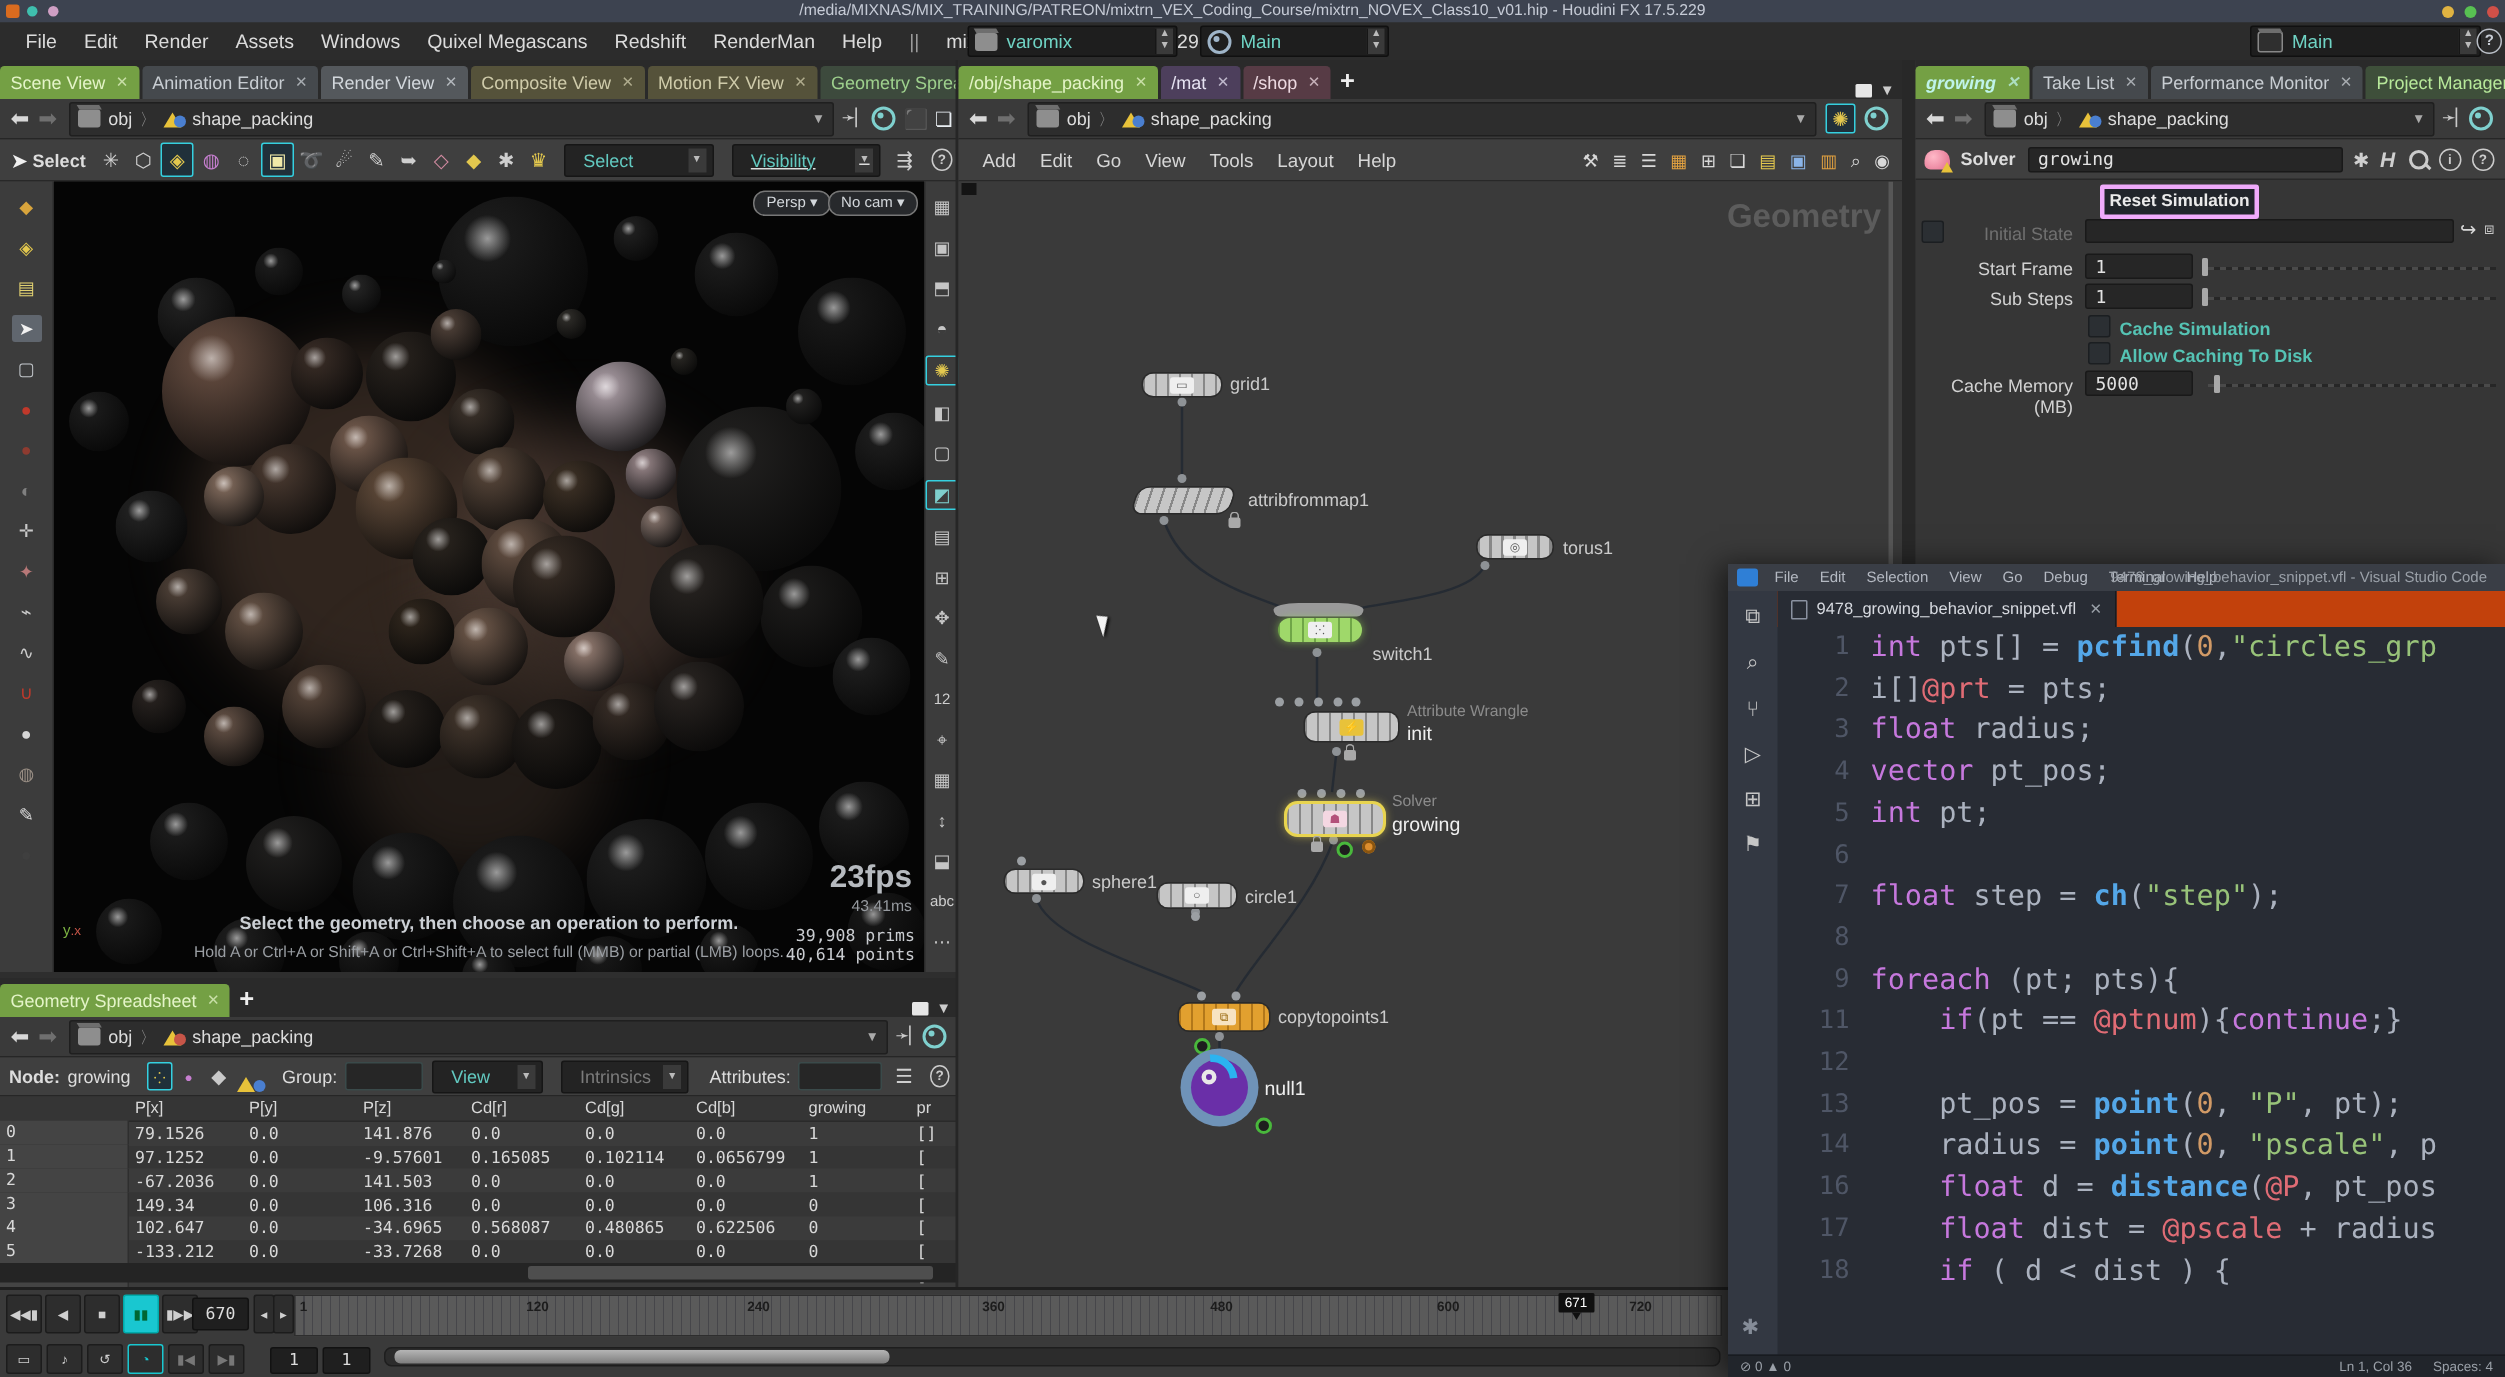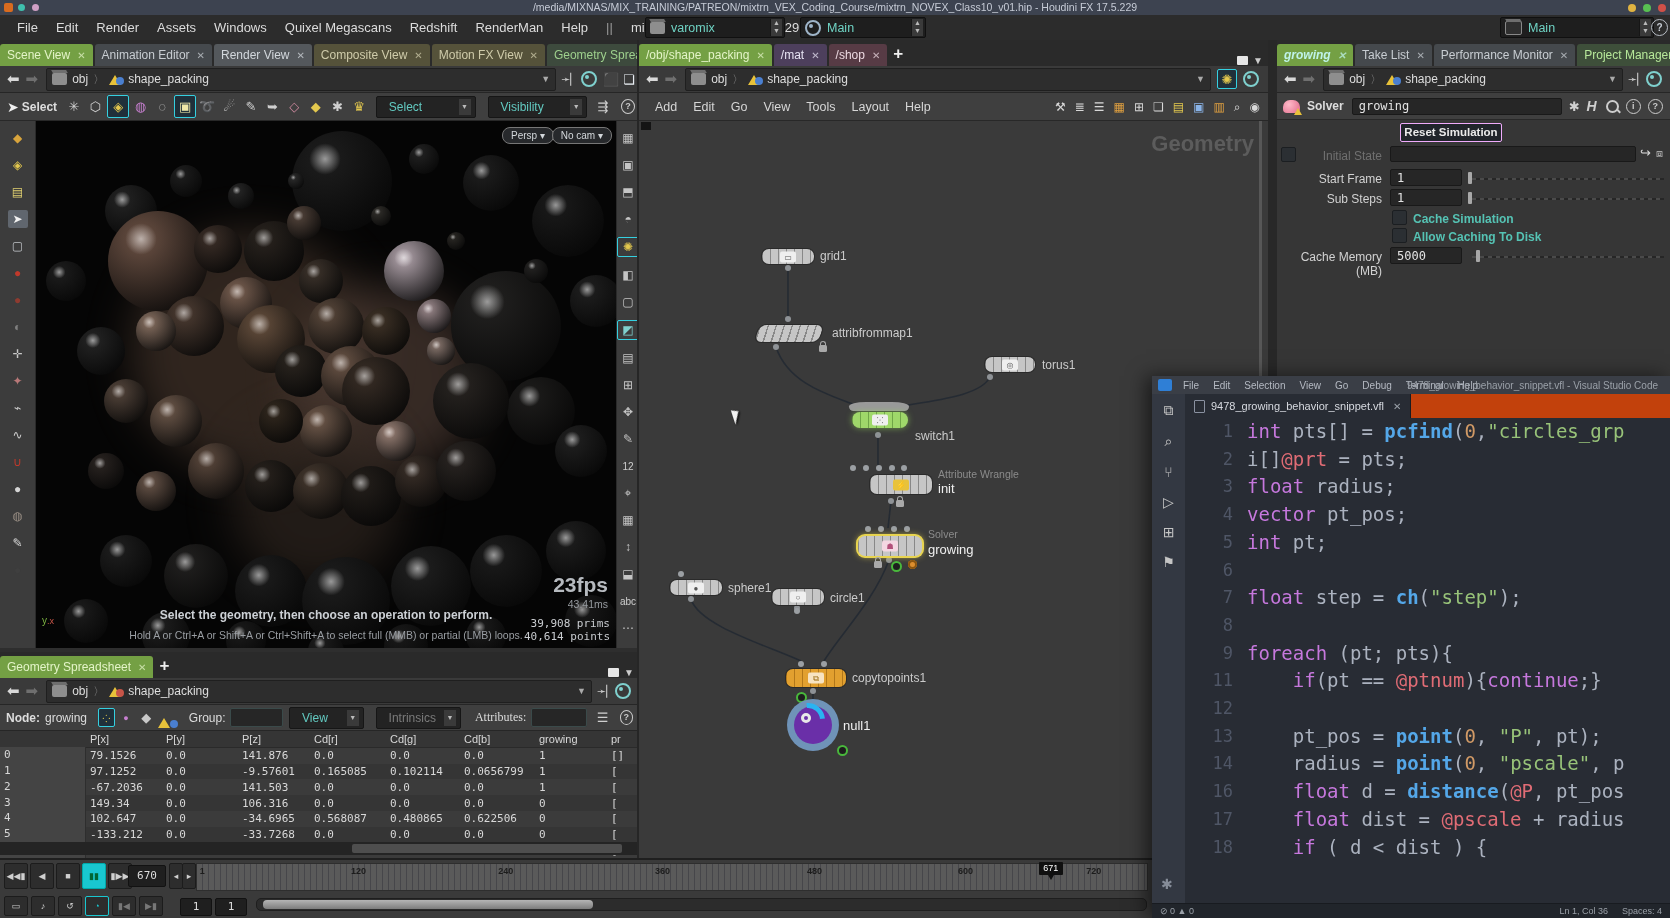--- a/index.html
+++ b/index.html
@@ -106,21 +106,21 @@
   #paramhead{left:1277px;top:93px;width:393px;height:27px;background:#3f3f3f;border-bottom:1px solid #282828;display:flex;align-items:center;padding:0 6px;box-sizing:border-box;}
   .brain{width:17px;height:13px;border-radius:7px 7px 4px 4px;background:radial-gradient(circle at 35% 35%,#ffb9c8,#e06a8a);position:relative;}
   .brain:after{content:"";position:absolute;right:-2px;bottom:-2px;border-left:4px solid transparent;border-right:4px solid transparent;border-bottom:7px solid #e8c23a;}
   .pfield{background:#262626;border:1px solid #191919;border-radius:2px;color:#e2e2e2;font-family:"DejaVu Sans Mono",monospace;font-size:12px;display:flex;align-items:center;padding:0 6px;box-sizing:border-box;}
   .prow-label{position:absolute;font-size:12px;color:#d2d2d2;text-align:right;}
   .prow-label.dim{color:#707070;}
   .pslider{position:absolute;height:2px;background:repeating-linear-gradient(90deg,#4a4a4a 0 4px,#262626 4px 8px);}
   .phandle{position:absolute;width:4px;height:12px;background:#a8a8a8;border-radius:1px;}
   .pcheck{position:absolute;width:13px;height:13px;background:#2b2f33;border:1px solid #1b1e21;border-radius:2px;}
   .pchecklabel{position:absolute;font-size:12px;font-weight:bold;color:#55c3b4;}
-  #resetbtn{position:absolute;left:1400px;top:123px;width:100px;height:17px;background:#21252b;border:1px solid #f0abfc;border-radius:2px;color:#eaeaea;font-size:11.5px;font-weight:bold;text-align:center;line-height:17px;}
+  #resetbtn{position:absolute;left:1400px;top:123px;width:100px;height:17px;background:#21252b;border:3px solid #f0abfc;border-radius:2px;color:#eaeaea;font-size:11.5px;font-weight:bold;text-align:center;line-height:17px;}
   .hic{color:#cfcfcf;font-size:13px;margin-left:7px;}
   .magic{width:9px;height:9px;border:2px solid #ccc;border-radius:50%;position:relative;margin-left:9px;}
   .magic:after{content:"";position:absolute;left:8px;top:8px;width:5px;height:2px;background:#ccc;transform:rotate(45deg);}
   .circ-ic{width:13px;height:13px;border:1.5px solid #ccc;border-radius:50%;font-size:9px;line-height:13px;text-align:center;color:#ccc;margin-left:7px;font-weight:bold;}
   
   #gspane{left:0;top:652px;width:639px;height:206px;background:#383838;}
   #gsnode{left:0;top:705px;width:639px;height:26px;background:#3f3f3f;border-bottom:1px solid #262626;display:flex;align-items:center;padding:0 6px;box-sizing:border-box;}
   .gsfield{height:17px;background:#262626;border:1px solid #3a4a4a;border-radius:2px;}
   #gstable{left:0;top:731px;width:639px;height:111px;font-family:"DejaVu Sans Mono",monospace;font-size:11px;}
   .gsrow{display:grid;grid-template-columns:86px 76px 76px 72px 76px 74px 75px 72px 32px;height:15.8px;align-items:center;}
@@ -282,21 +282,21 @@
     <span class="tbicon">✎</span>
     <span class="tbicon">➥</span>
     <span class="tbicon" style="color:#d08aa0;">◇</span>
     <span class="tbicon" style="color:#e3c84e;">◆</span>
     <span class="tbicon">✱</span>
     <span class="tbicon" style="color:#e3c84e;">♛</span>
     <div class="dropbox" style="width:96px;">
       <span class="lbl">Select</span>
       <span class="dd" style="margin-left:auto;">▼</span>
     </div>
-    <div class="dropbox" style="width:96px;">
+    <div class="dropbox" style="width:96px;text-decoration:underline;">
       <span class="lbl">Visibility</span>
       <span class="dd" style="margin-left:auto;">▼</span>
     </div>
     <span class="tbicon" style="margin-left:auto;">⇶</span>
     <span class="circ-ic">?</span>
   </div>
 
   <div class="abs vcol" id="vp-leftcol">
       <span class="istrip-ic" style="color: rgb(216, 164, 60);">◆</span>
       <span class="istrip-ic" style="color: rgb(227, 200, 78);">◈</span>
@@ -455,21 +455,21 @@
     <span style="margin-left:6px;">Group:</span>
     <span class="gsfield" style="width:58px;margin-left:5px;"></span>
     <div class="dropbox" style="width:74px;">
       <span class="lbl">View</span>
       <span class="dd" style="margin-left:auto;">▼</span>
     </div>
     <div class="dropbox" style="width:84px;">
       <span class="lbl" style="color:#7b7b7b;">Intrinsics</span>
       <span class="dd" style="margin-left:auto;">▼</span>
     </div>
-    <span style="margin-left:8px;font-family:Liberation Serif, serif;">Attributes:</span>
+    <span style="margin-left:8px;">Attributes:</span>
     <span class="gsfield" style="width:62px;margin-left:5px;"></span>
     <span class="tbicon" style="margin-left:6px;">☰</span>
     <span class="circ-ic">?</span>
   </div>
   <div class="abs" id="gstable">
       <div class="gsrow head">
         <div class="c"></div>
         <div class="c">P[x]</div>
         <div class="c">P[y]</div>
         <div class="c">P[z]</div>

